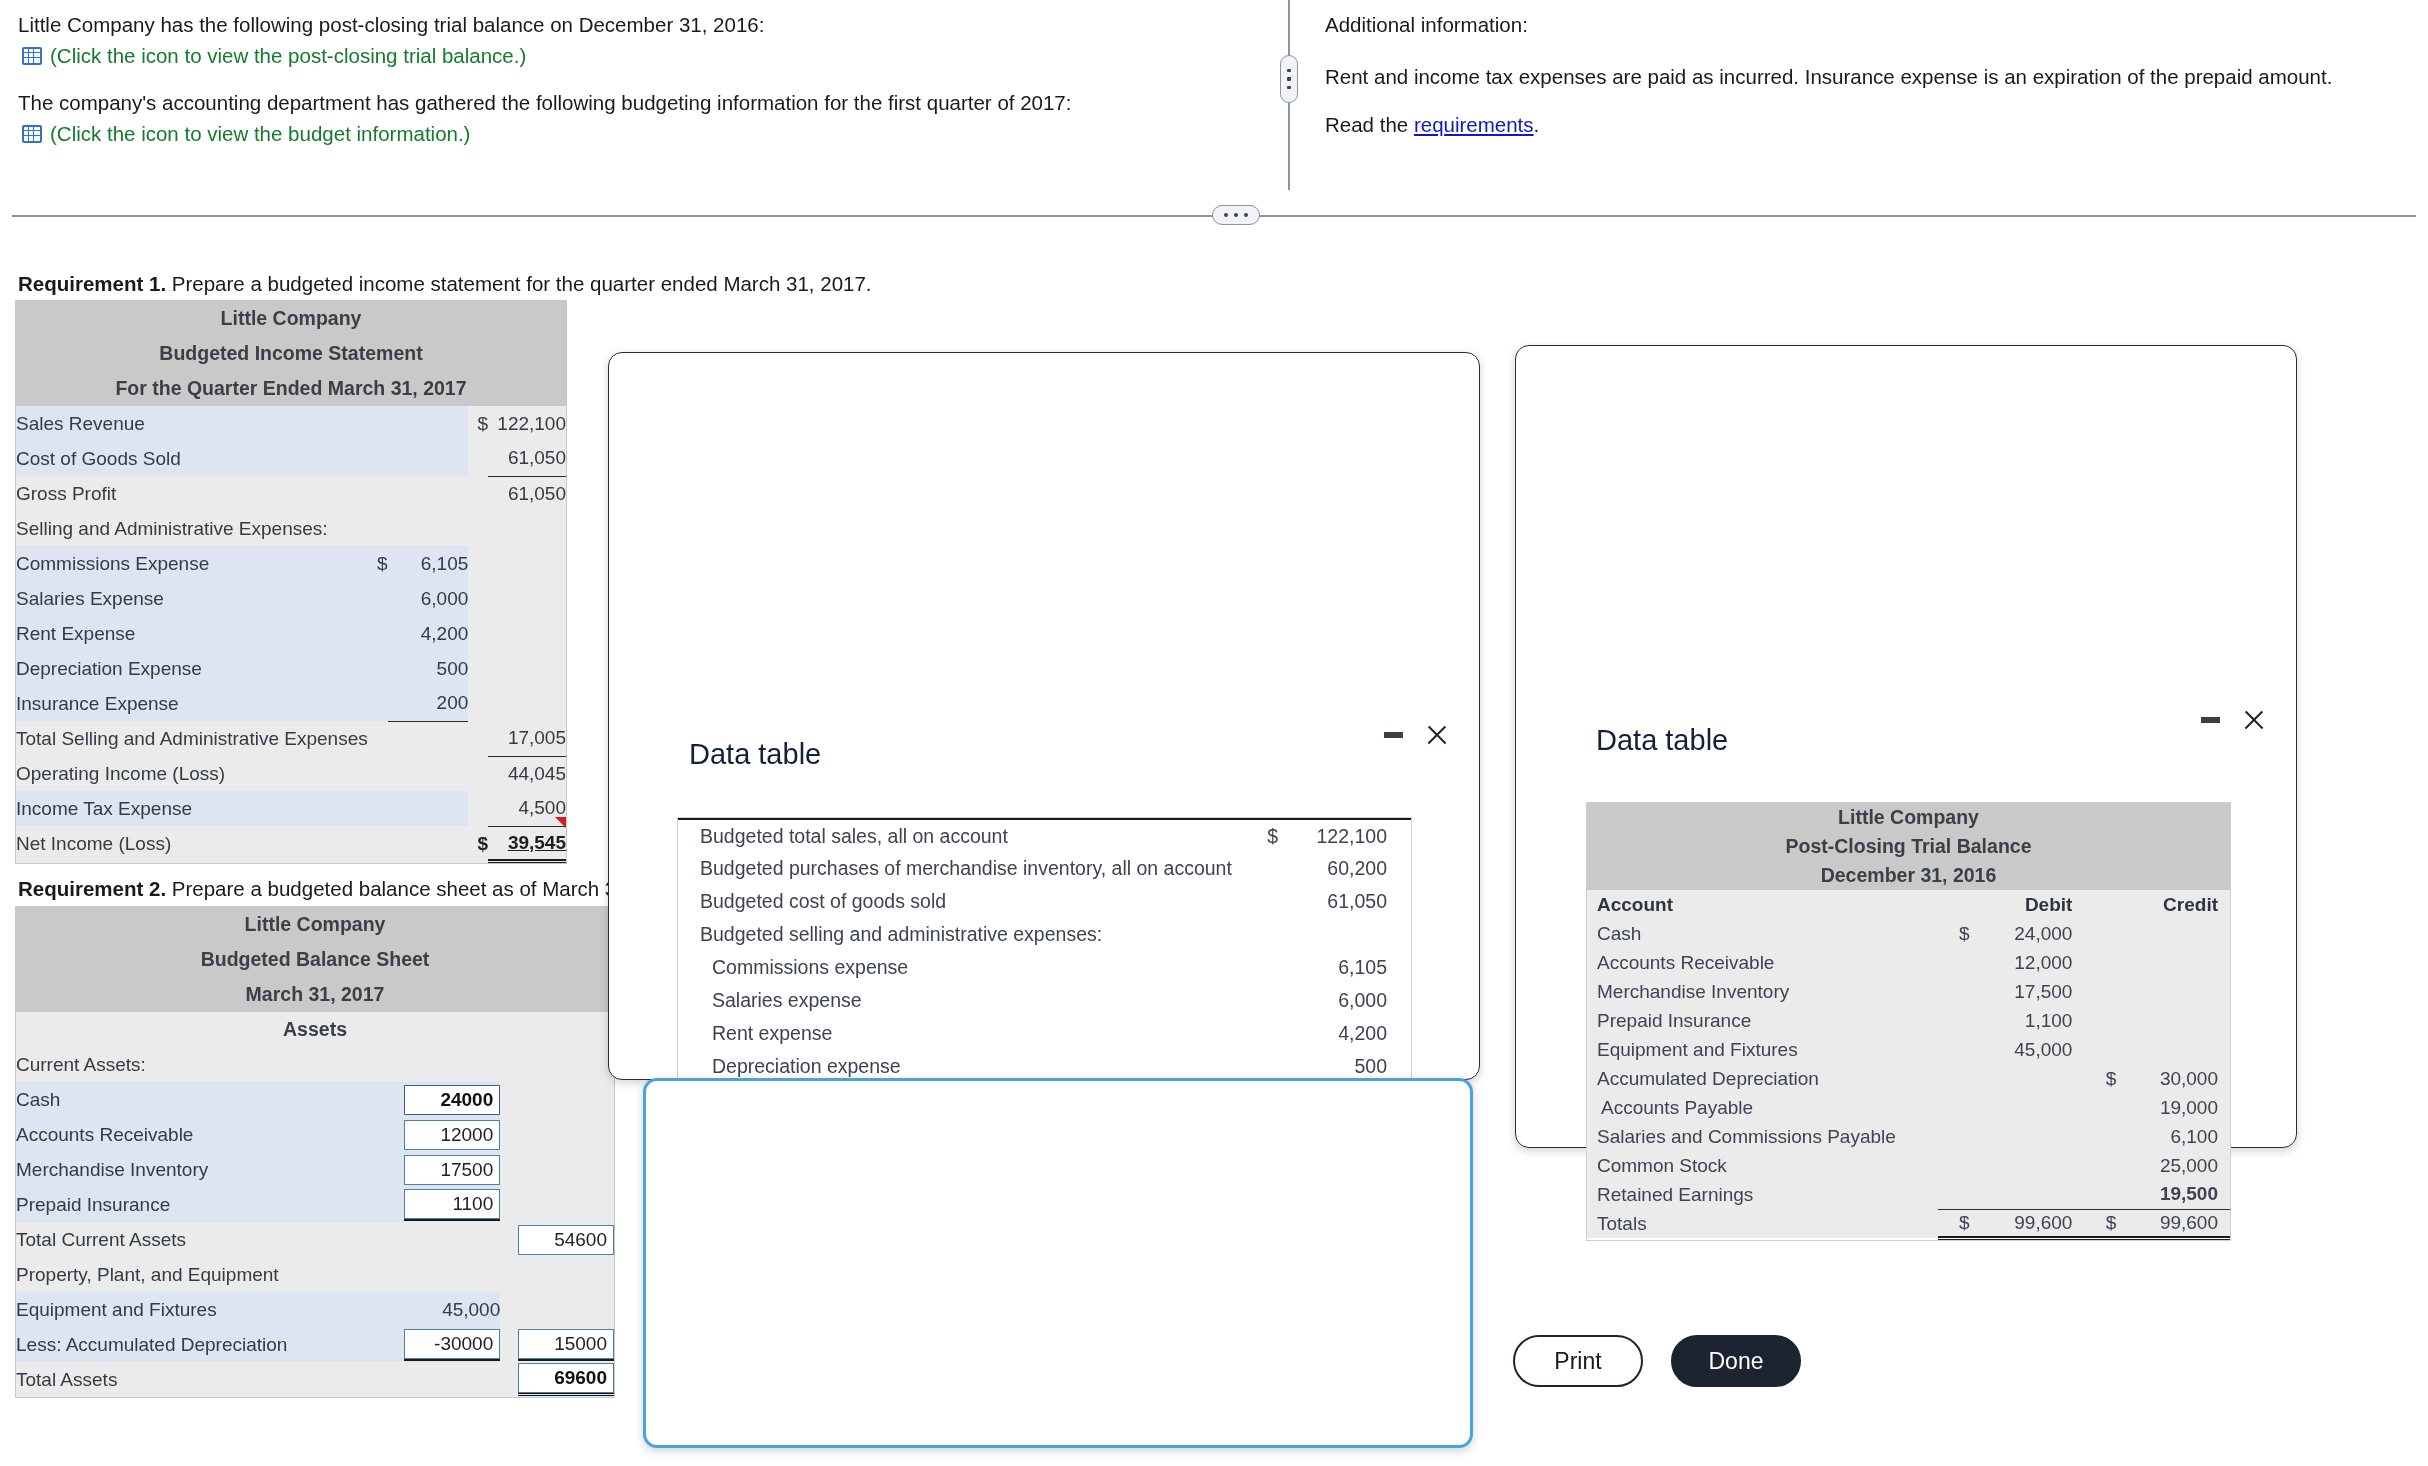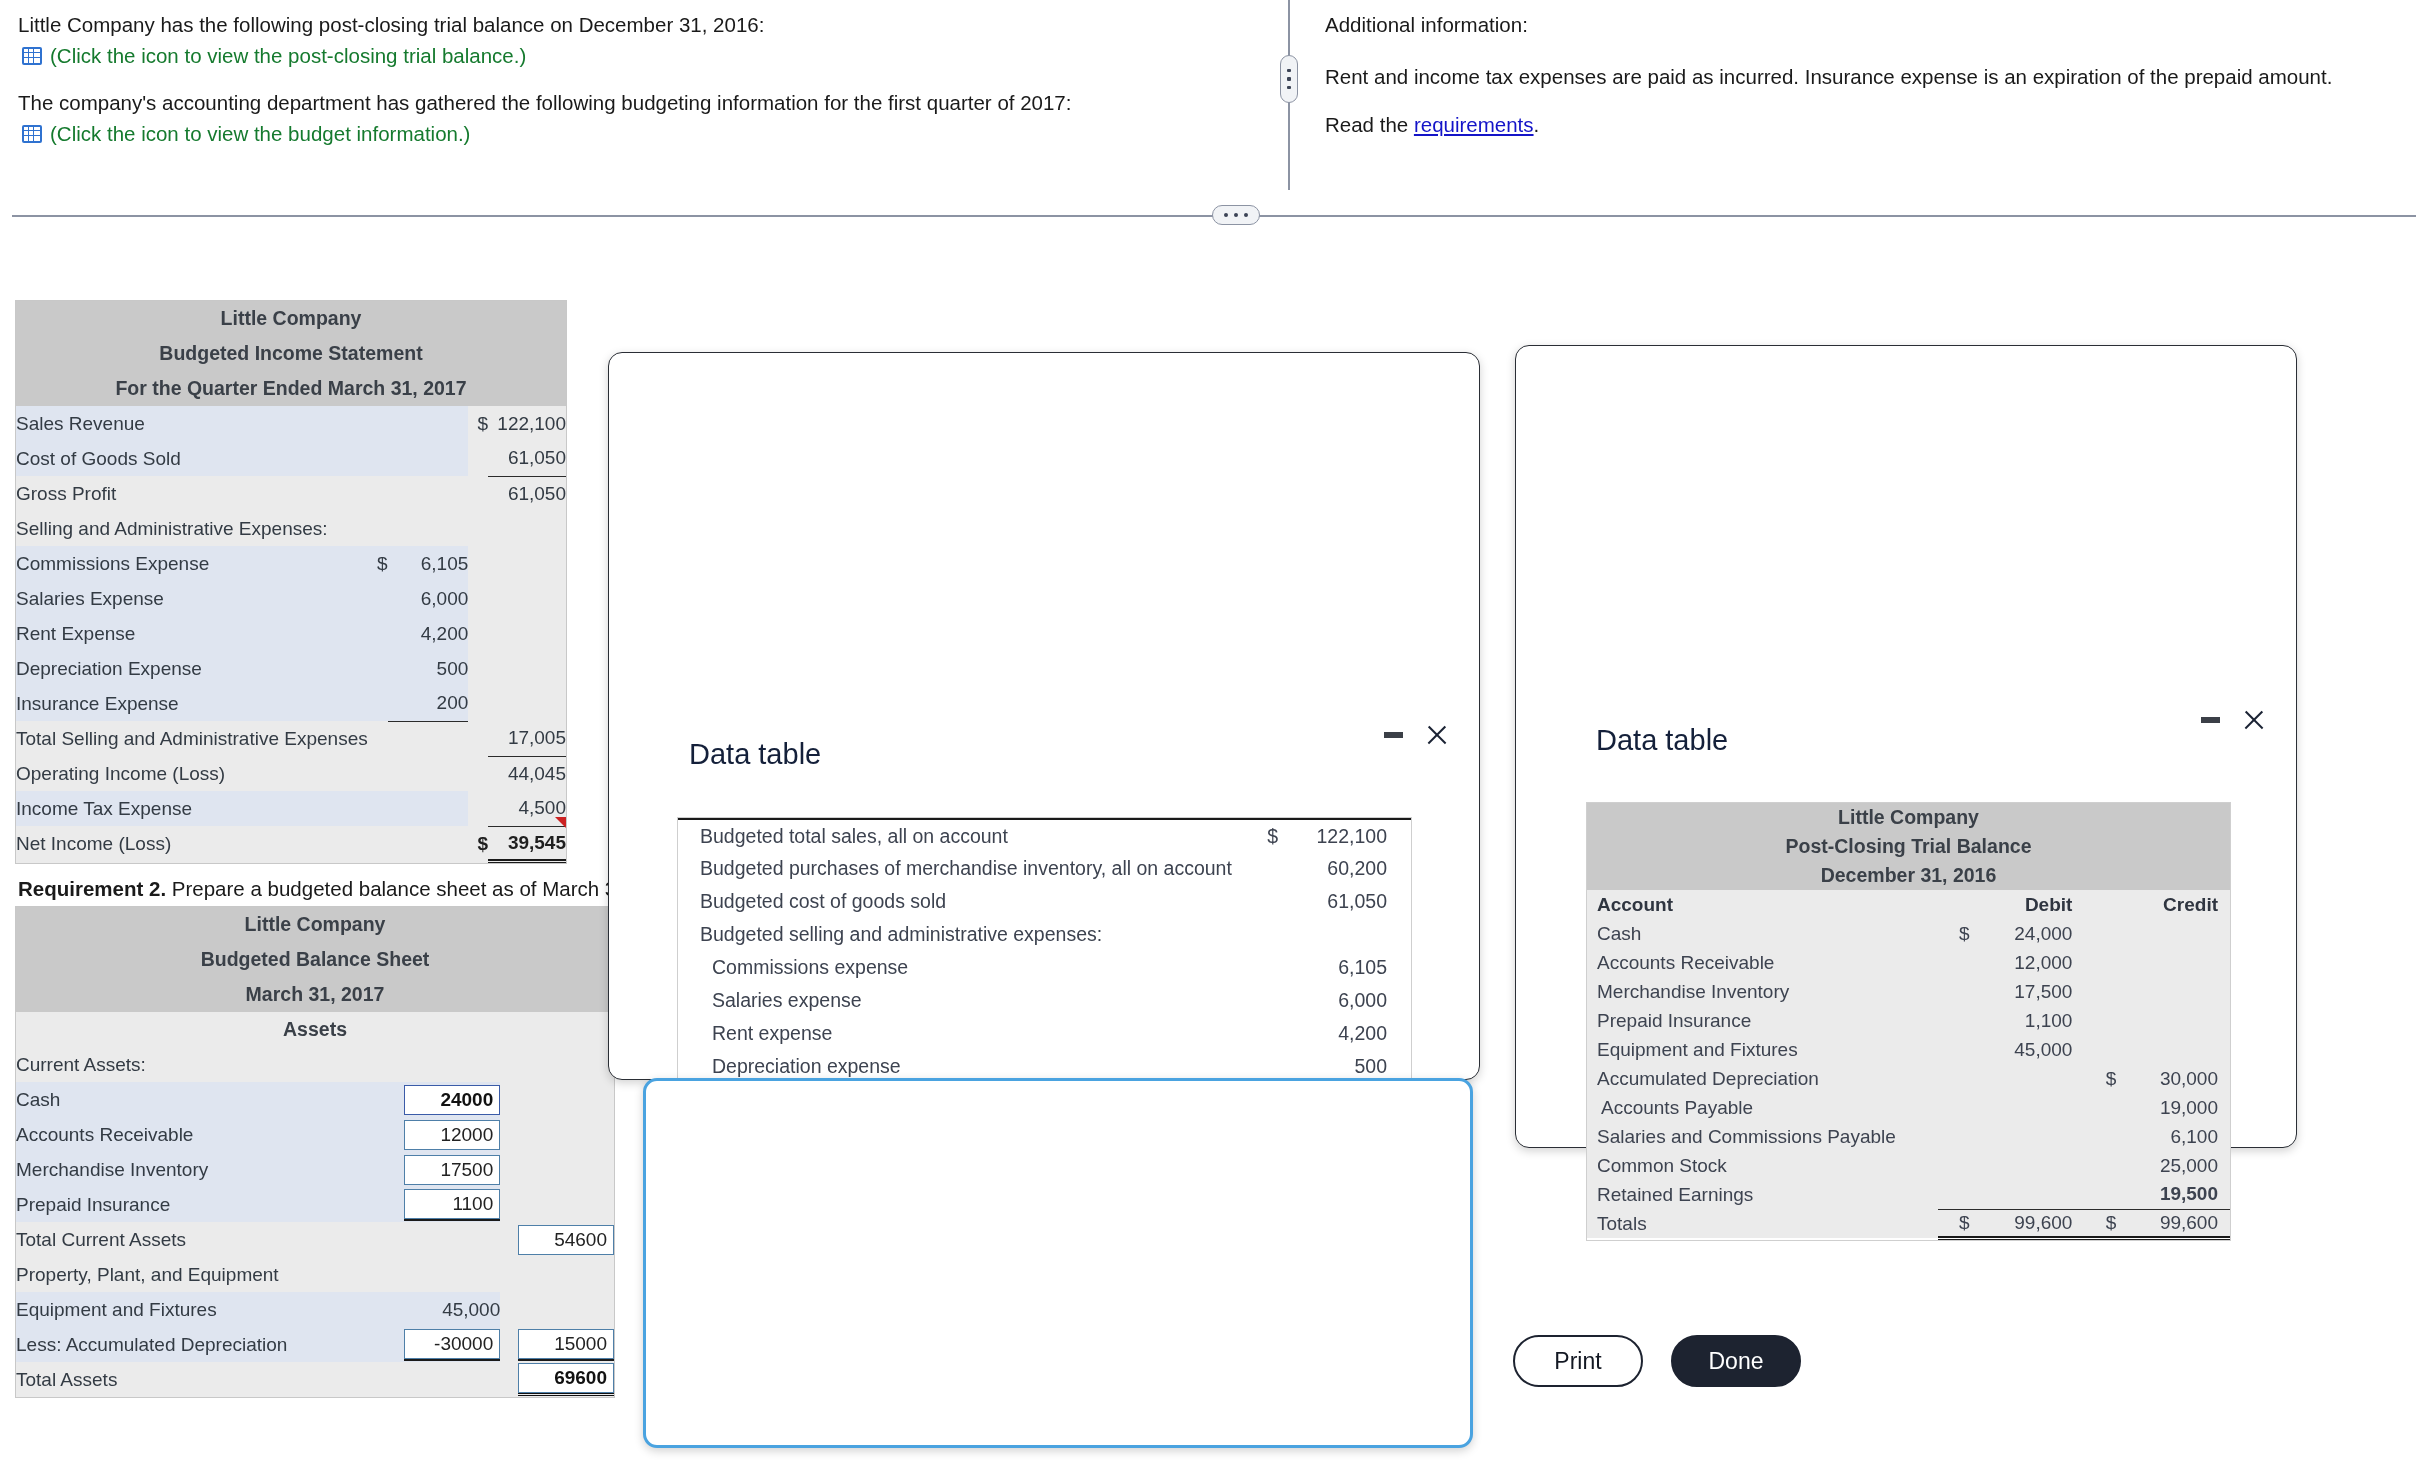--- a/index.html
+++ b/index.html
@@ -168,20 +168,23 @@
       <i></i>
       <i></i>
     </div>
   <div class="h-split"></div>
   <div class="h-handle">
       <i></i>
       <i></i>
       <i></i>
     </div>
 
+  <div class="req-label" style="left:18px; top:272px;">
+    <b>Requirement 1.</b><span> Prepare a budgeted income statement for the quarter ended March 31, 2017.</span>
+  </div>
 
   <div class="ws" id="is-ws" style="left:15px; top:300px; width:552px;">
     <table>
       <colgroup>
           <col style="width:300px">
           <col style="width:28px">
           <col style="width:110px">
           <col style="width:28px">
           <col style="width:86px">
         </colgroup>
@@ -277,21 +280,21 @@
             <td class="tint dol"></td>
             <td class="tint num"></td>
             <td class="plain dol"></td>
             <td class="plain num ul-single">4,500</td>
           </tr>
           <tr>
             <td class="plain lbl">Net Income (Loss)</td>
             <td class="plain dol"></td>
             <td class="plain num"></td>
             <td class="plain dol bold">$</td>
-            <td class="plain num ul-double bold" style="position: relative;">39,545<span class="flag" style="right: 0px; top: -10px;"></span></td>
+            <td class="plain num ul-double bold" style="position: relative; text-decoration: underline;">39,545<span class="flag" style="right: 0px; top: -10px;"></span></td>
           </tr>
         </tbody>
     </table>
   </div>
 
   <div class="req-label" style="left:18px; top:877px;">
     <b>Requirement 2.</b><span> Prepare a budgeted balance sheet as of March 31, 2017.</span>
   </div>
 
   <div class="ws" id="bs-ws" style="left:15px; top:906px; width:600px;">

